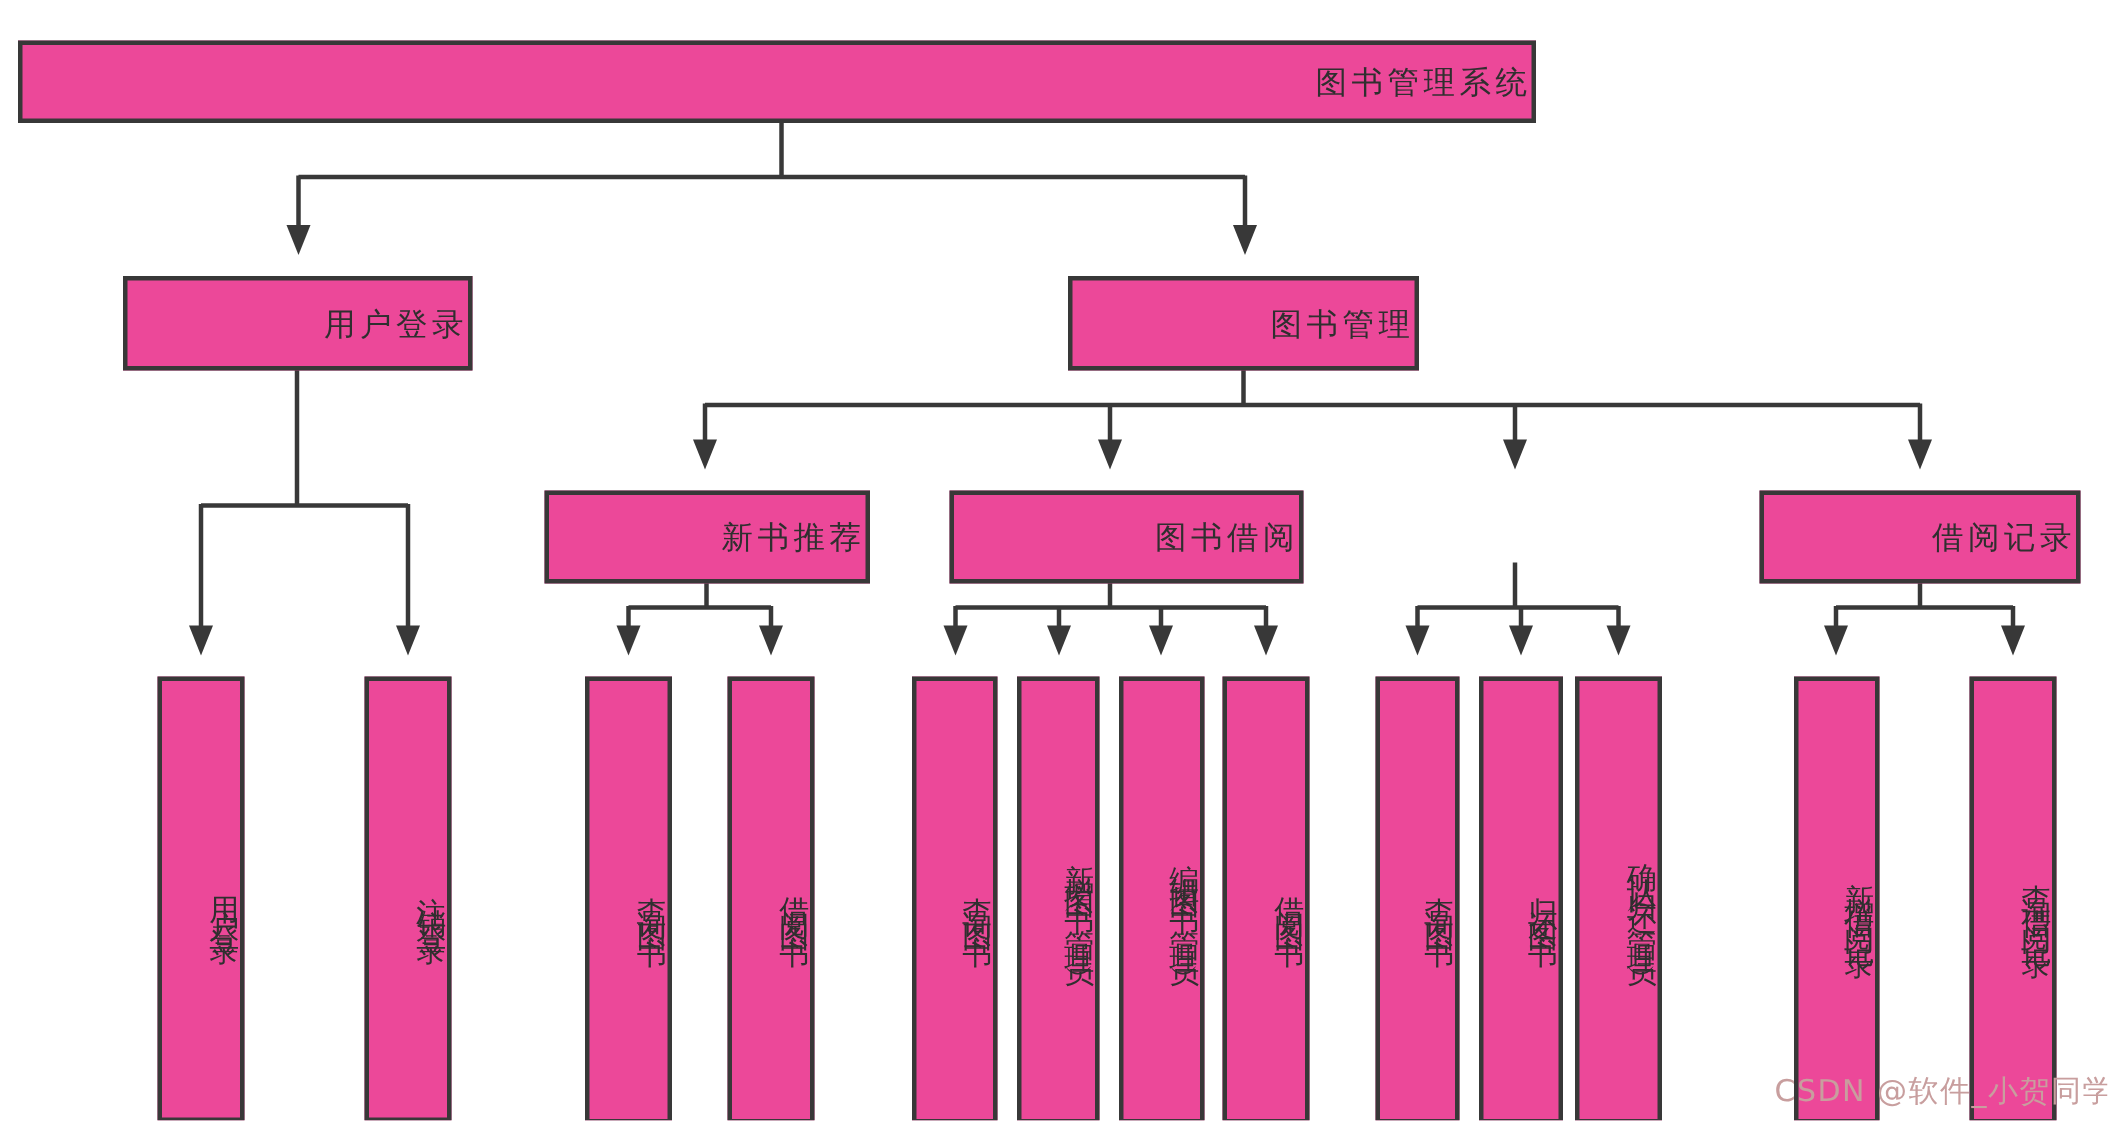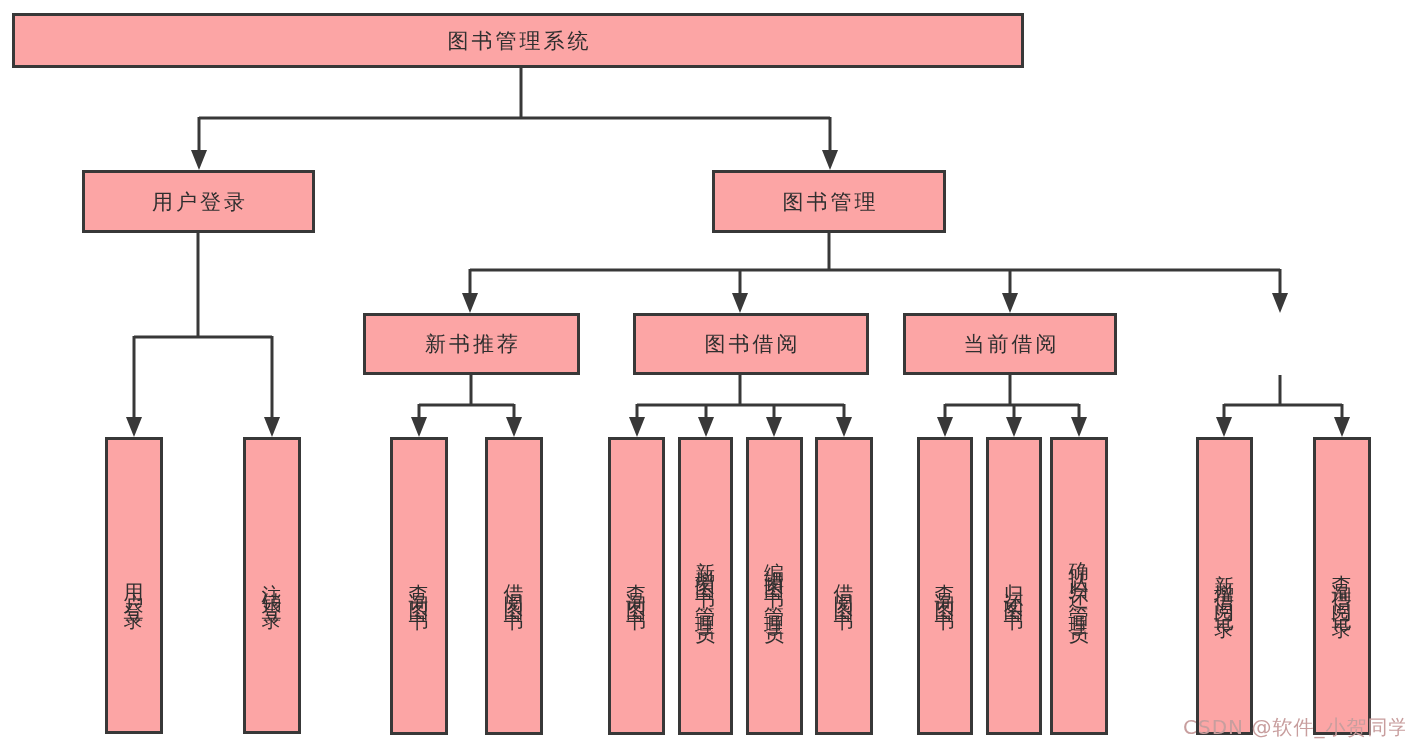--- a/index.html
+++ b/index.html
@@ -18,25 +18,26 @@
   }
   #connectors {
     position: absolute;
     left: 0; top: 0;
     width: 1405px; height: 747px;
   }
   .node {
     position: absolute;
     box-sizing: border-box;
     border: 3px solid #383838;
-    background: #fca5a5;
+    background: #ec4899;
     display: flex;
     align-items: center;
-    justify-content: center;
+    justify-content: flex-end;
     text-align: center;
+    margin-top: 14px;
   }
   .hlabel {
     font-size: 21px;
     letter-spacing: 3px;
     text-indent: 3px;
     white-space: nowrap;
     color: #2f2f2f;
   }
   .vbox .vlabel {
     writing-mode: vertical-rl;
@@ -146,22 +147,22 @@
   <div class="node" style="left:363px; top:313px; width:217px; height:62px;">
     <span class="hlabel">新书推荐</span>
   </div>
 
   <div class="node" style="left:712px; top:170px; width:234px; height:63px;">
     <span class="hlabel">图书管理</span>
   </div>
   <div class="node" style="left:633px; top:313px; width:236px; height:62px;">
     <span class="hlabel">图书借阅</span>
   </div>
-  <div class="node" style="left:903px; top:313px; width:214px; height:62px;">
-    <span class="hlabel">当前借阅</span>
+  <div class="node" style="left:1173px; top:313px; width:214px; height:62px;">
+    <span class="hlabel">借阅记录</span>
   </div>
 
   <div class="node vbox" style="left:105px; top:437px; width:58px; height:297px;">
     <span class="vlabel">用户登录</span>
   </div>
   <div class="node vbox" style="left:243px; top:437px; width:58px; height:297px;">
     <span class="vlabel">注销登录</span>
   </div>
 
   <div class="node vbox" style="left:390px; top:437px; width:58px; height:298px;">

